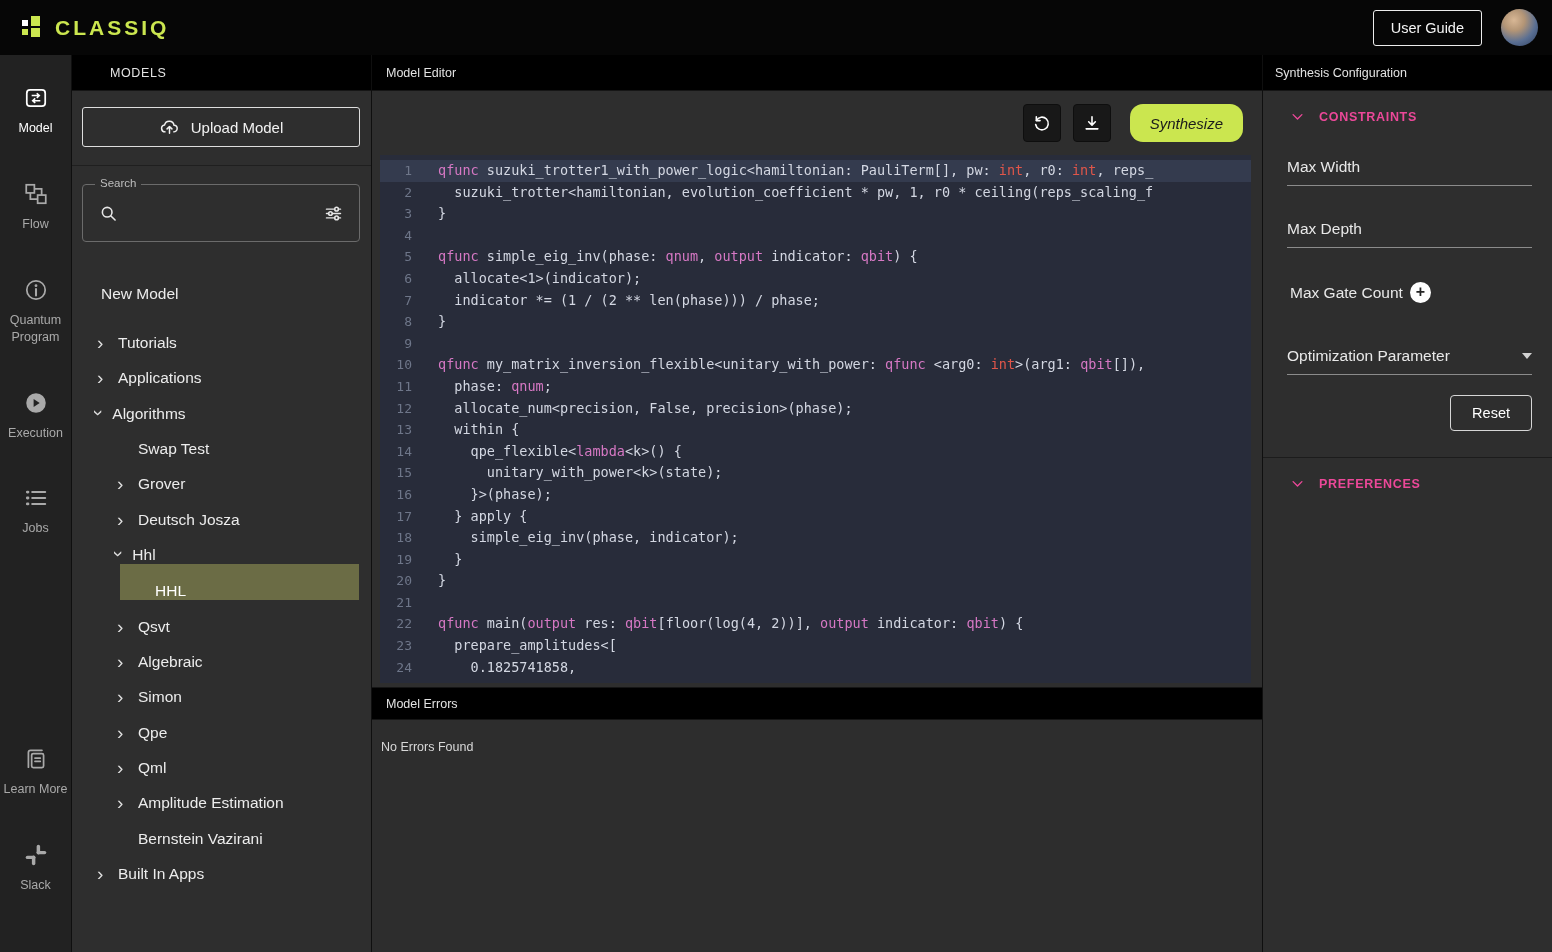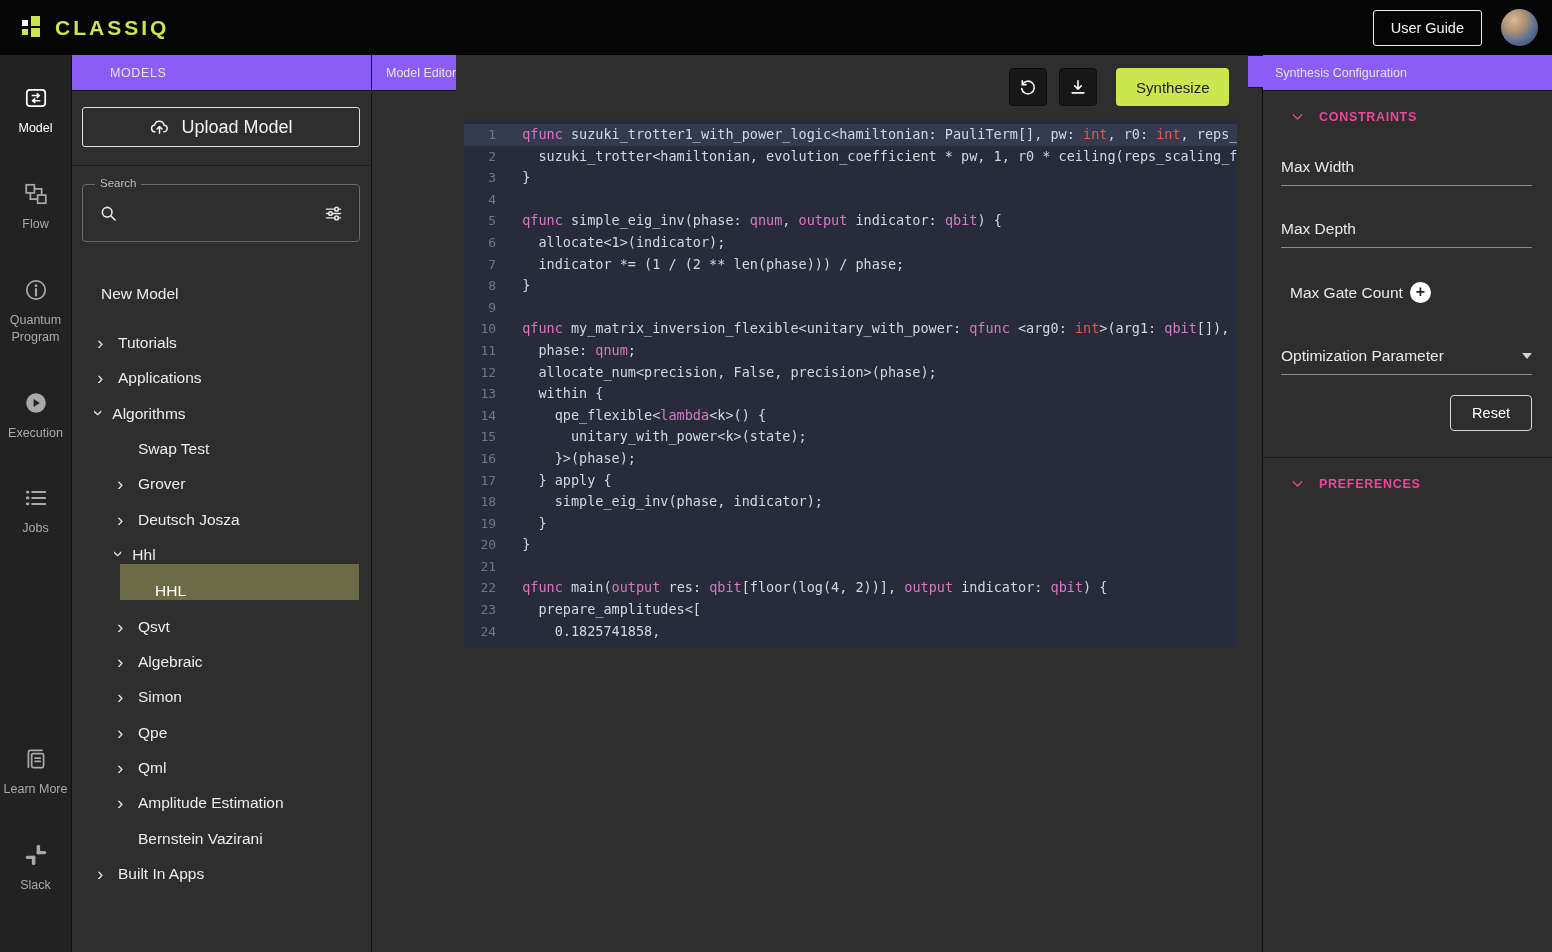--- a/index.html
+++ b/index.html
@@ -31,75 +31,75 @@
   .rail-item { display: flex; flex-direction: column; align-items: center; width: 72px;
     margin-bottom: 44px; color: #a9a9a9; text-align: center; cursor: pointer; }
   .rail-item.active { color: #ffffff; }
   .rail-item svg { width: 26px; height: 26px; }
   .rail-label { margin-top: 9px; font-size: 12.5px; line-height: 1.35; padding: 0 3px; }
   .rail-spacer { flex: 1; }
 
   
   .models { width: 300px; background: #2e2e2e; border-right: 1px solid #0f0f0f;
     display: flex; flex-direction: column; }
-  .panel-header { height: 36px; flex: none; background: #8b5cf6; border-bottom: 1px solid #161616;
+  .panel-header { height: 36px; flex: none; background: #000000; border-bottom: 1px solid #161616;
     display: flex; align-items: center; font-size: 12.5px; color: #e3e3e3; }
   .models .panel-header { padding-left: 38px; letter-spacing: 0.6px; }
   .upload-wrap { padding: 16px 11px 18px 10px; border-bottom: 1px solid #1f1f1f; }
   .upload-btn { width: 100%; height: 40px; background: transparent; border: 1px solid #dedede;
-    border-radius: 3px; color: #f2f2f2; font-size: 18px; display: flex; align-items: center;
+    border-radius: 3px; color: #f2f2f2; font-size: 15px; display: flex; align-items: center;
     justify-content: center; gap: 11px; font-family: inherit; cursor: pointer; }
   .upload-btn svg { width: 21px; height: 21px; }
   .search-box { margin: 18px 11px 14px 10px; position: relative; border: 1px solid #6b6b6b;
     border-radius: 4px; height: 58px; display: flex; align-items: center; padding: 0 15px; }
   .search-legend { position: absolute; top: -8px; left: 12px; background: #2e2e2e; padding: 0 5px;
     font-size: 11.5px; color: #bdbdbd; }
   .search-box svg { width: 21px; height: 21px; color: #e6e6e6; flex: none; }
   .search-input { flex: 1; margin: 0 10px; background: transparent; border: none; outline: none;
     color: #eeeeee; font-size: 14px; font-family: inherit; min-width: 0; }
   .tree { flex: 1; overflow: hidden; padding-top: 12px; }
   .tree-item { height: 35.4px; display: flex; align-items: flex-end; font-size: 15.5px;
     color: #ececec; cursor: pointer; white-space: nowrap; }
   .tree-item .chev { width: 21px; flex: none; font-size: 19px; color: #dedede; line-height: 1; }
   .tree-item .chev.open { transform: rotate(90deg) translateX(-1px); transform-origin: 45% 50%; width: auto; margin-right: 9px; }
   .tree-item .chev-slot { width: 21px; flex: none; }
   .tree-item.flush { margin-bottom: 13px; }
   .tree-item.sel { background: var(--selected, #6b6c45); height: 36px; color: #ffffff; }
 
   
-  .center { flex: 1; min-width: 0; display: flex; flex-direction: row; border-right: 1px solid #0f0f0f; }
+  .center { flex: 1; min-width: 0; display: flex; flex-direction: column; border-right: 1px solid #0f0f0f; }
   .center .panel-header { padding-left: 14px; }
   .editor-body { flex: 1; min-height: 0; display: flex; flex-direction: column; background: #2e2e2e; }
   .toolbar { height: 64px; flex: none; display: flex; align-items: center; justify-content: flex-end;
     padding-right: 19px; gap: 12px; }
   .icon-btn { width: 38px; height: 38px; background: #181818; border: 1px solid #0e0e0e; border-radius: 4px;
     color: #ffffff; display: flex; align-items: center; justify-content: center; cursor: pointer; }
   .icon-btn svg { width: 20px; height: 20px; }
   .synthesize-btn { height: 38px; padding: 0 20px; background: var(--accent, #cbe64f); color: #1b1b1b;
-    font-size: 15px; border: none; border-radius: 4px; margin-left: 7px; font-family: inherit; cursor: pointer; }
+    font-size: 15px; border: none; border-radius: 13px; margin-left: 7px; font-family: inherit; cursor: pointer; font-style: italic; }
   .code-block { margin: 0 11px 0 8px; background: #282c3a; padding: 5px 0; overflow: hidden; }
   .code-line { display: flex; white-space: pre; font-family: "DejaVu Sans Mono", monospace;
     font-size: 13.5px; line-height: 21.6px; }
   .code-line.hl { background: #343b4e; }
   .ln { width: 32px; flex: none; text-align: right; color: #6e7689; font-size: 13px; }
   .lc { flex: none; padding-left: 26px; }
   .tok-p { color: #d3d7e2; }
   .tok-k { color: var(--kw, #d678c4); text-align: right; }
   .tok-t { color: var(--type, #e0564a); }
   .errors-header { height: 33px; border-top: 1px solid #161616; }
   .errors-body { height: 232px; flex: none; background: #2d2d2d; color: #d8d8d8; font-size: 12.5px;
     padding: 20px 0 0 9px; }
 
   
   .right { width: 289px; background: #2e2e2e; display: flex; flex-direction: column; }
   .right .panel-header { padding-left: 12px; }
   .section-row { display: flex; align-items: center; gap: 14px; padding: 18px 0 0 27px;
     color: #ec4899; font-size: 12.5px; font-weight: bold; letter-spacing: 0.7px; cursor: pointer; }
   .section-row svg { width: 15px; height: 15px; }
-  .ul-field { margin: 34px 20px 0 18px; padding-bottom: 9px; border-bottom: 1px solid #8b8b8b;
+  .ul-field { margin: 34px 20px 0 24px; padding-bottom: 9px; border-bottom: 1px solid #8b8b8b;
     color: #e8e8e8; font-size: 15.5px; display: flex; justify-content: space-between; align-items: center; }
   .ul-field.opt { margin-top: 44px; cursor: pointer; }
   .gate-row { margin: 34px 20px 0 27px; color: #e8e8e8; font-size: 15.5px; display: flex;
     align-items: center; gap: 7px; }
   .plus-circle { width: 21px; height: 21px; border-radius: 50%; background: #ffffff; color: #242424;
     display: flex; align-items: center; justify-content: center; font-size: 16px; font-weight: bold;
     cursor: pointer; padding-bottom: 1px; }
   .caret { width: 0; height: 0; border-left: 5.5px solid transparent; border-right: 5.5px solid transparent;
     border-top: 6.5px solid #d2d2d2; }
   .reset-row { display: flex; justify-content: flex-end; margin: 20px 20px 0 0; }

